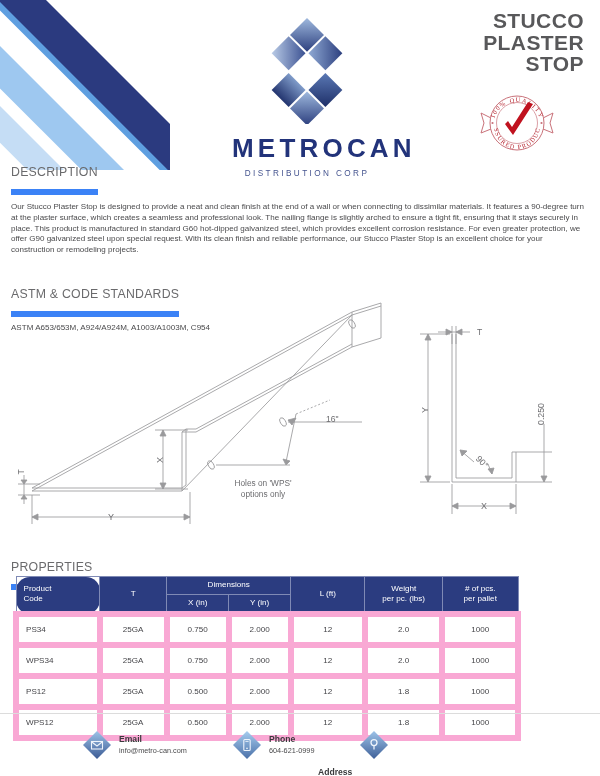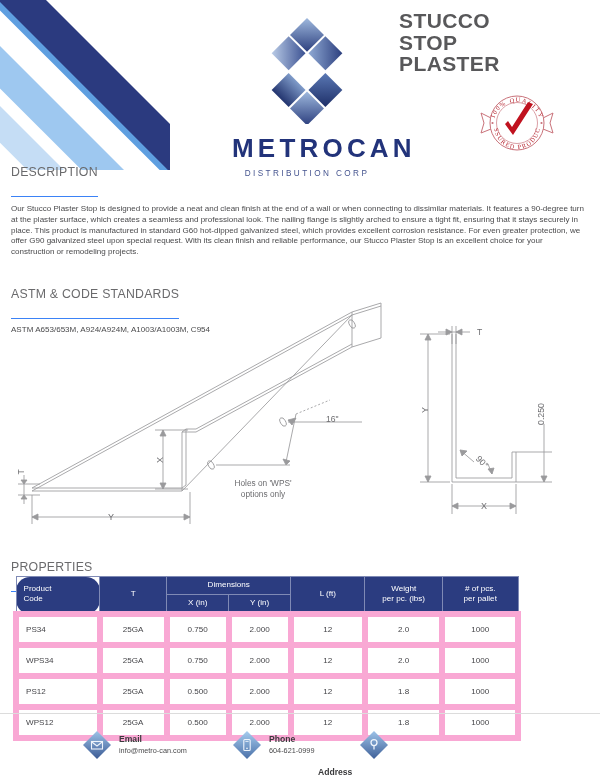--- a/index.html
+++ b/index.html
@@ -46,30 +46,30 @@
     font-size:26px;letter-spacing:4.2px;color:#22337a;font-weight:bold;
     margin-top:9px;text-align:right;
   }
   .brand-sub{
     font-size:8.2px;letter-spacing:2.4px;color:#45548f;
     margin-top:5px;text-align:center;
   }
 
   .doc-title{
     position:absolute;right:16px;top:10px;width:185px;
-    color:#58585a;font-weight:bold;
+    text-align:right;color:#58585a;font-weight:bold;
     font-size:21px;line-height:21.5px;letter-spacing:.4px;
   }
   .seal{position:absolute;right:45px;top:88px;width:76px;height:70px;}
 
   
   .sec-title{
     color:#6a6a6c;font-size:12.3px;letter-spacing:.25px;
-    border-bottom:1px solid #3b82f6;display:inline-block;
-    padding-bottom:17px;
+    border-bottom:6px solid #3b82f6;display:inline-block;
+    padding-bottom:10px;
   }
   .sec-desc{position:absolute;left:11px;top:162px;width:575px;}
   .desc-body{
     margin-top:7px;width:573px;
     font-size:8.05px;line-height:10.75px;color:#4a4a4c;text-align:left;
   }
   .sec-astm{position:absolute;left:11px;top:268px;width:575px;margin-top:16px;}
   .astm-body{margin-top:6px;font-size:8.05px;color:#4a4a4c;}
 
   .drawing{position:absolute;left:0;top:292px;width:600px;height:262px;}
@@ -165,22 +165,22 @@
             <rect x="18" y="18" width="24" height="24" fill="url(#g1)"></rect>
           </g>
         </svg>
       </div>
       <div class="brand">METROCAN</div>
       <div class="brand-sub">DISTRIBUTION CORP</div>
     </div>
 
     <div class="doc-title">
       <div>STUCCO</div>
+      <div>PLASTER</div>
       <div>STOP</div>
-      <div>PLASTER</div>
     </div>
 
     <div class="seal">
       <svg width="76" height="70" viewBox="0 0 76 70">
         <defs>
           <path id="arcTop" d="M14,38 A24,24 0 0 1 62,38" fill="none"></path>
           <path id="arcBot" d="M15,38 A23,23 0 0 0 61,38" fill="none"></path>
         </defs>
 
         <path d="M12,30 L2,25 L5,35 L2,45 L12,41 Z" fill="none" stroke="#c9727a" stroke-width="1"></path>

